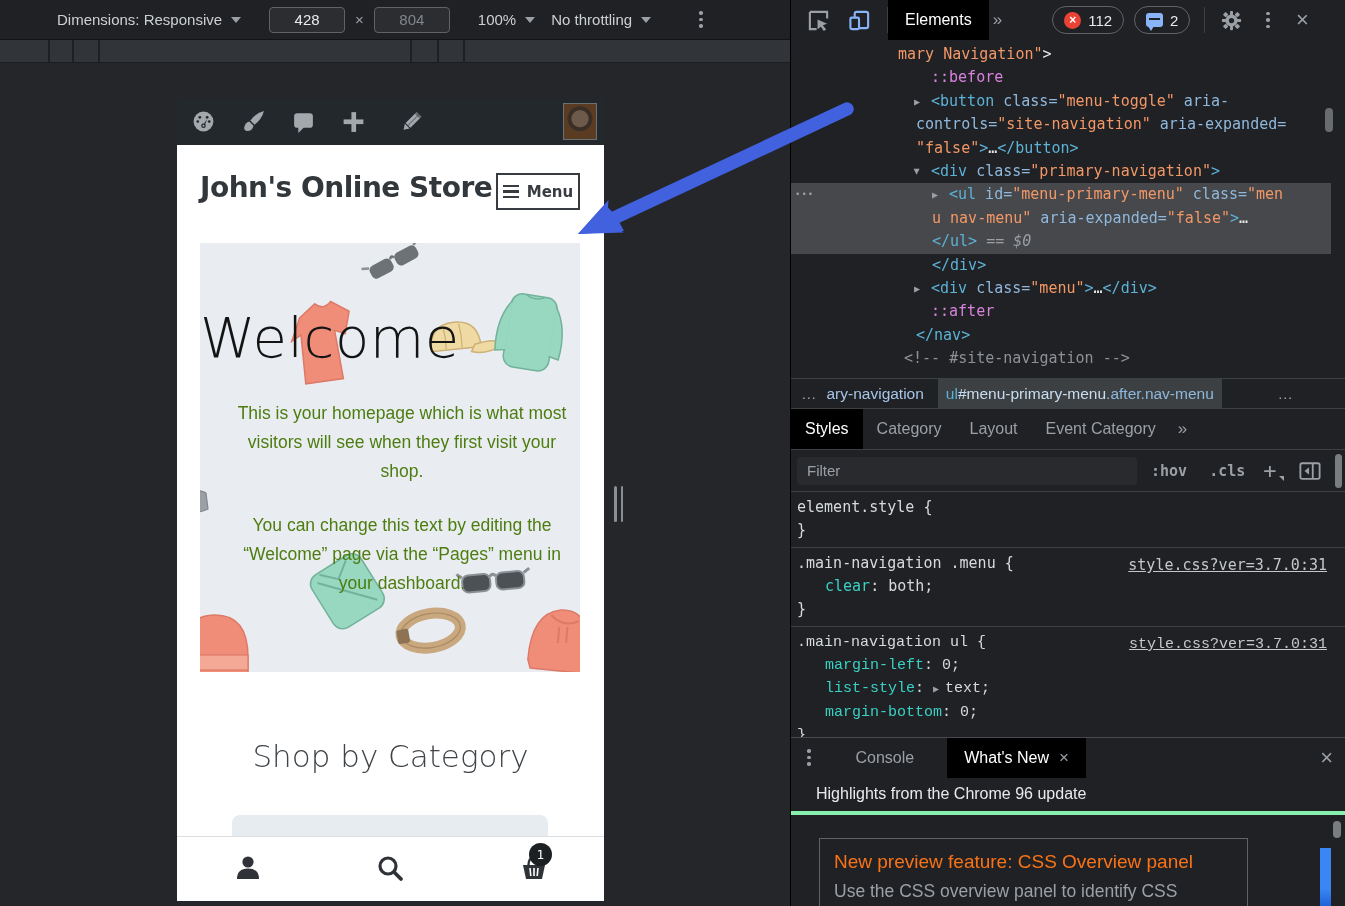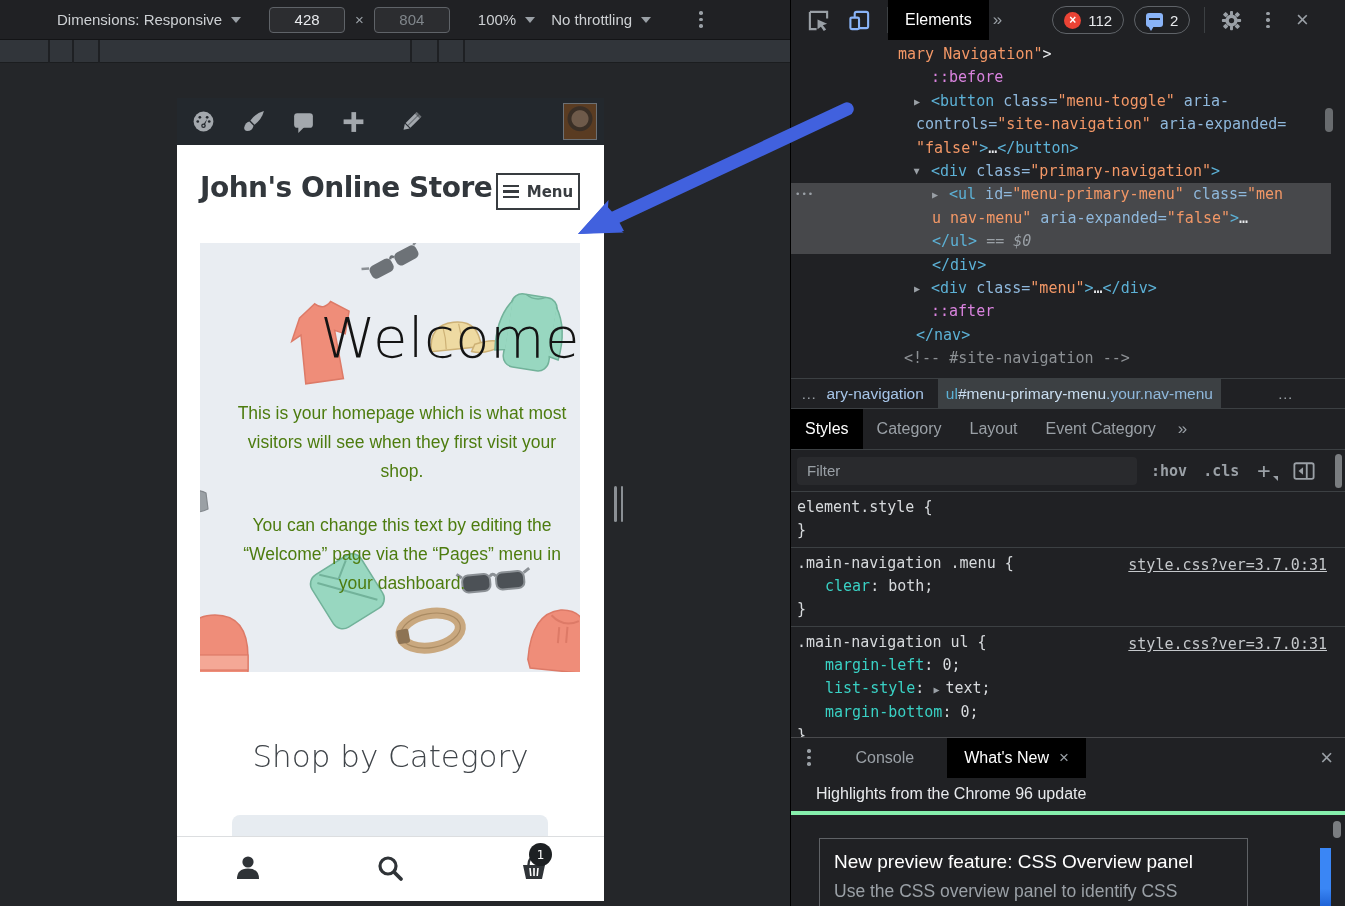--- a/index.html
+++ b/index.html
@@ -37,21 +37,21 @@
   #site-title { position:absolute; left:23px; top:26px; font-size:28px; font-weight:bold; color:#32373c;
     font-family:"DejaVu Sans", sans-serif; letter-spacing:-0.5px; cursor:pointer; }
   #menu-btn { position:absolute; left:319px; top:28px; width:84px; height:37px; border:2px solid #383c40;
     background:#fff; display:flex; align-items:center; justify-content:center; gap:8px; cursor:pointer; }
   #menu-btn .hamburger { display:flex; flex-direction:column; gap:3px; }
   #menu-btn .hamburger i { width:16px; height:2.5px; background:#383c40; }
   #menu-btn span.lbl { font-size:15px; font-weight:bold; color:#383c40; font-family:"DejaVu Sans", sans-serif; }
 
   #hero { position:absolute; left:23px; top:145px; width:380px; height:429px; background:#e9edf2; overflow:hidden; }
   #hero-svg { position:absolute; left:0; top:0; }
-  #welcome-heading { position:absolute; left:0; top:62px; width:100%; text-align:right; font-size:56px;
+  #welcome-heading { position:absolute; left:0; top:62px; width:100%; text-align:left; font-size:56px;
     font-weight:300; color:#141414; font-family:"DejaVu Sans", sans-serif; letter-spacing:0.5px; }
   .hero-p { position:absolute; left:30px; width:344px; text-align:center; font-size:17.5px; line-height:29px;
     color:#4d7c0f; font-family:Liberation Sans, sans-serif; }
   #hero-p1 { top:156px; }
   #hero-p2 { top:268px; }
   #shop-heading { position:absolute; left:0; top:640px; width:100%; text-align:center; font-size:31px;
     font-weight:300; color:#3f4449; font-family:"DejaVu Sans", sans-serif; }
   #tile-peek { position:absolute; left:55px; top:717px; width:316px; height:22px; background:#e7ecf1;
     border-radius:8px 8px 0 0; }
   #bottom-nav { position:absolute; left:0; top:738px; width:427px; height:65px; background:#fff;
@@ -124,31 +124,31 @@
   .s-tab { height:100%; display:flex; align-items:center; padding:0 14px; color:#9aa0a6; font-size:16px; cursor:pointer; }
   .s-tab.active { background:#000; color:#fff; }
   #styles-more { color:#9aa0a6; font-size:17px; margin-left:8px; cursor:pointer; }
 
   
   #filter-row { position:relative; height:42px; border-bottom:1px solid #3c4043; display:flex; align-items:center; }
   #filter-box { width:340px; height:28px; background:#292a2d; border-radius:4px; margin-left:6px;
     color:#9aa0a6; font-size:15px; line-height:28px; padding-left:10px; cursor:text; }
   .mini-mono { font-family:"DejaVu Sans Mono", monospace; font-weight:bold; color:#9aa0a6; font-size:15px; cursor:pointer; }
   #hov-toggle { margin-left:14px; }
-  #cls-toggle { margin-left:16px; }
+  #cls-toggle { margin-left:22px; }
   #plus-btn { margin-left:18px; font-size:22px; font-weight:normal; position:relative; }
   #plus-btn::after { content:""; position:absolute; right:-7px; bottom:2px; border-left:5px solid transparent;
     border-top:5px solid #9aa0a6; }
   #dock-icon { margin-left:22px; cursor:pointer; }
   #filter-scroll-thumb { position:absolute; right:3px; top:4px; width:7px; height:34px; border-radius:4px; background:#7a7d80; }
 
   
   #styles-content { height:245px; overflow:hidden; font-family:"DejaVu Sans Mono", monospace; font-size:15px; }
   .rule { border-bottom:1px solid #3c4043; padding:4px 0 5px 6px; position:relative; }
-  .rule:last-child { border-bottom:none; }
+  .rule:last-child { border-bottom:none;font-family:Liberation Mono, monospace; }
   .rline { line-height:23px; }
   .rsel { color:#d7dadd; }
   .rbrace { color:#d7dadd; }
   .rlink { position:absolute; right:18px; top:6px; color:#c5c8cb; text-decoration:underline; cursor:pointer; }
   .pline { line-height:23px; padding-left:28px; }
   .pname { color:#39d1c4; }
   .pcolon,.pval { color:#d7dadd; }
   .parrow { color:#9aa0a6; font-size:10px; }
   .rclose { line-height:23px; color:#d7dadd; }
 
@@ -156,21 +156,21 @@
   #drawer-tabs { position:relative; height:40px; border-top:1px solid #494a4d; display:flex; align-items:center; }
   #drawer-kebab { margin-left:10px; }
   #console-tab { margin-left:22px; }
   #whatsnew-tab { margin-left:16px; gap:10px; }
   .tab-close { color:#9aa0a6; font-size:17px; }
   #drawer-close { position:absolute; right:12px; }
   #highlights-bar { height:38px; border-bottom:4px solid #86efac; display:flex; align-items:center;
     font-size:16px; color:#e8eaed; padding-left:25px; }
   #whatsnew-body { position:relative; height:91px; overflow:hidden; }
   #wn-card { position:absolute; left:28px; top:23px; width:429px; height:120px; border:1px solid #5f6266; padding:9px 14px; }
-  #wn-card-title { color:#ffffff; font-size:19px; line-height:28px; cursor:pointer; }
+  #wn-card-title { color:#f97316; font-size:19px; line-height:28px; cursor:pointer; }
   #wn-card-body { color:#9aa0a6; font-size:17.5px; line-height:26px; margin-top:2px; width:380px; }
   #wn-image-edge { position:absolute; left:529px; top:33px; width:11px; height:58px;
     background:linear-gradient(#3a86f5 0 70%, #1f63d6); }
   #wn-scroll-thumb { position:absolute; right:4px; top:6px; width:8px; height:17px; border-radius:4px; background:#7a7d80; }
 
   
   #arrow-overlay { position:absolute; left:0; top:0; width:1345px; height:906px; pointer-events:none; z-index:50; }
 </style>
 </head>
 <body>
@@ -394,21 +394,21 @@
       <div class="crow" style="padding-left: 125px;"><span class="k-t">&lt;/nav&gt;</span></div>
       <div class="crow" style="padding-left: 113px;"><span class="k-cm">&lt;!-- #site-navigation --&gt;</span></div>
     </div>
 
   <div id="breadcrumbs">
     <span class="bc-ellipsis">…</span>
     <span id="crumb1">ary-navigation</span>
     <span id="crumb2">
         <span class="b-tag">ul</span>
         <span class="b-id">#menu-primary-menu</span>
-        <span class="b-cls">.your.nav-menu</span>
+        <span class="b-cls">.after.nav-menu</span>
       </span>
     <span class="bc-ellipsis" id="bc-right">…</span>
   </div>
 
   <div id="styles-tabs">
     <span class="s-tab active">Styles</span>
     <span class="s-tab">Category</span>
     <span class="s-tab">Layout</span>
     <span class="s-tab">Event Category</span>
     <span id="styles-more">»</span>

